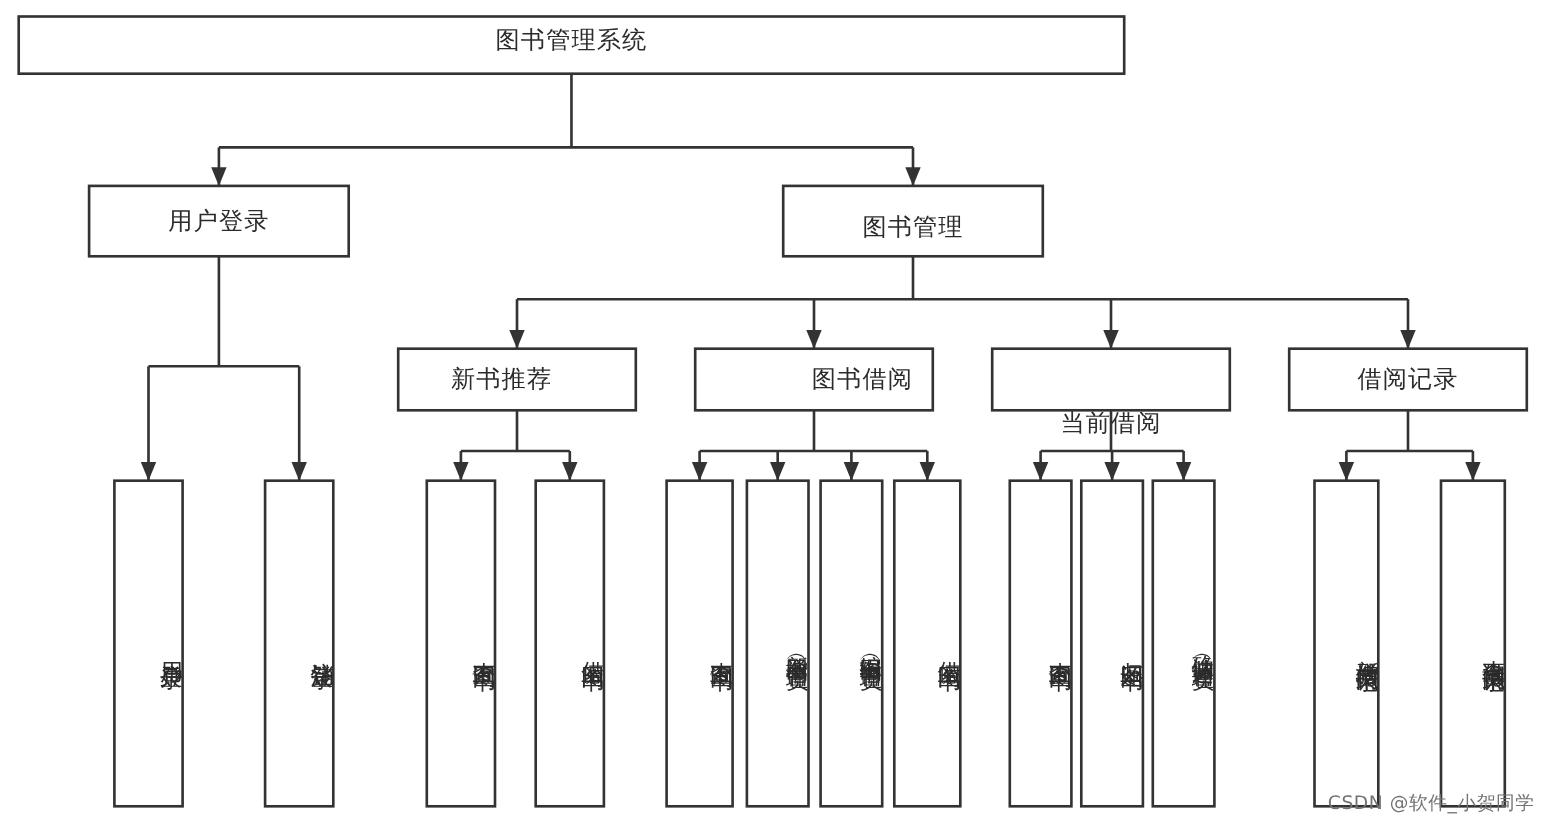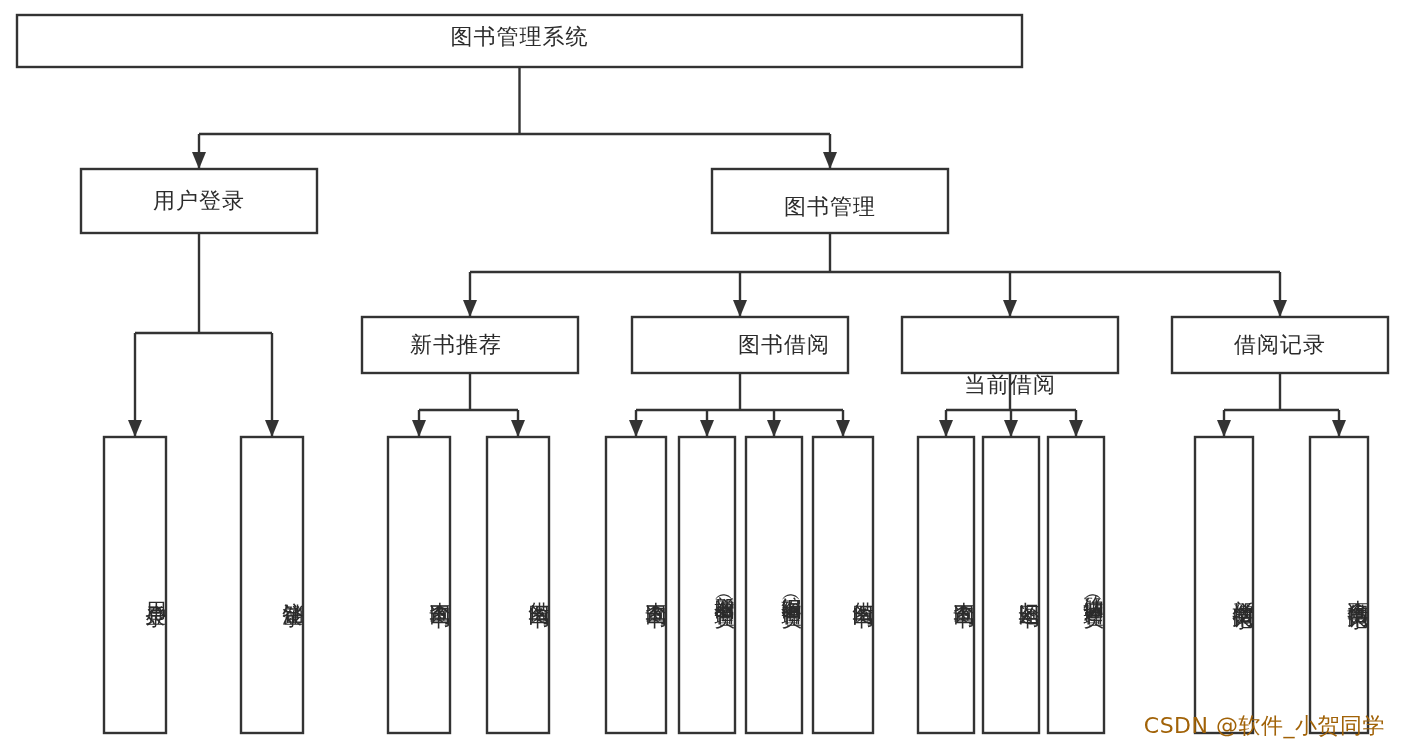--- a/index.html
+++ b/index.html
@@ -65,24 +65,24 @@
     justify-content: center;
     font-size: 22px;
     color: #2b2b2b;
     letter-spacing: 1px;
     font-family: "DejaVu Sans", "Liberation Sans", sans-serif;
     white-space: nowrap;
     pointer-events: none;
   }
   #watermark {
     position: absolute;
-    right: 20px;
+    right: 10px;
     bottom: 6px;
-    font-size: 22px;
-    color: #a16207;
+    font-size: 17px;
+    color: #737373;
     letter-spacing: 0.5px;
     font-family: "DejaVu Sans", "Liberation Sans", sans-serif;
     white-space: nowrap;
     pointer-events: none;
   }
 </style>
 </head>
 <body>
 
 <div id="diagram-root">

